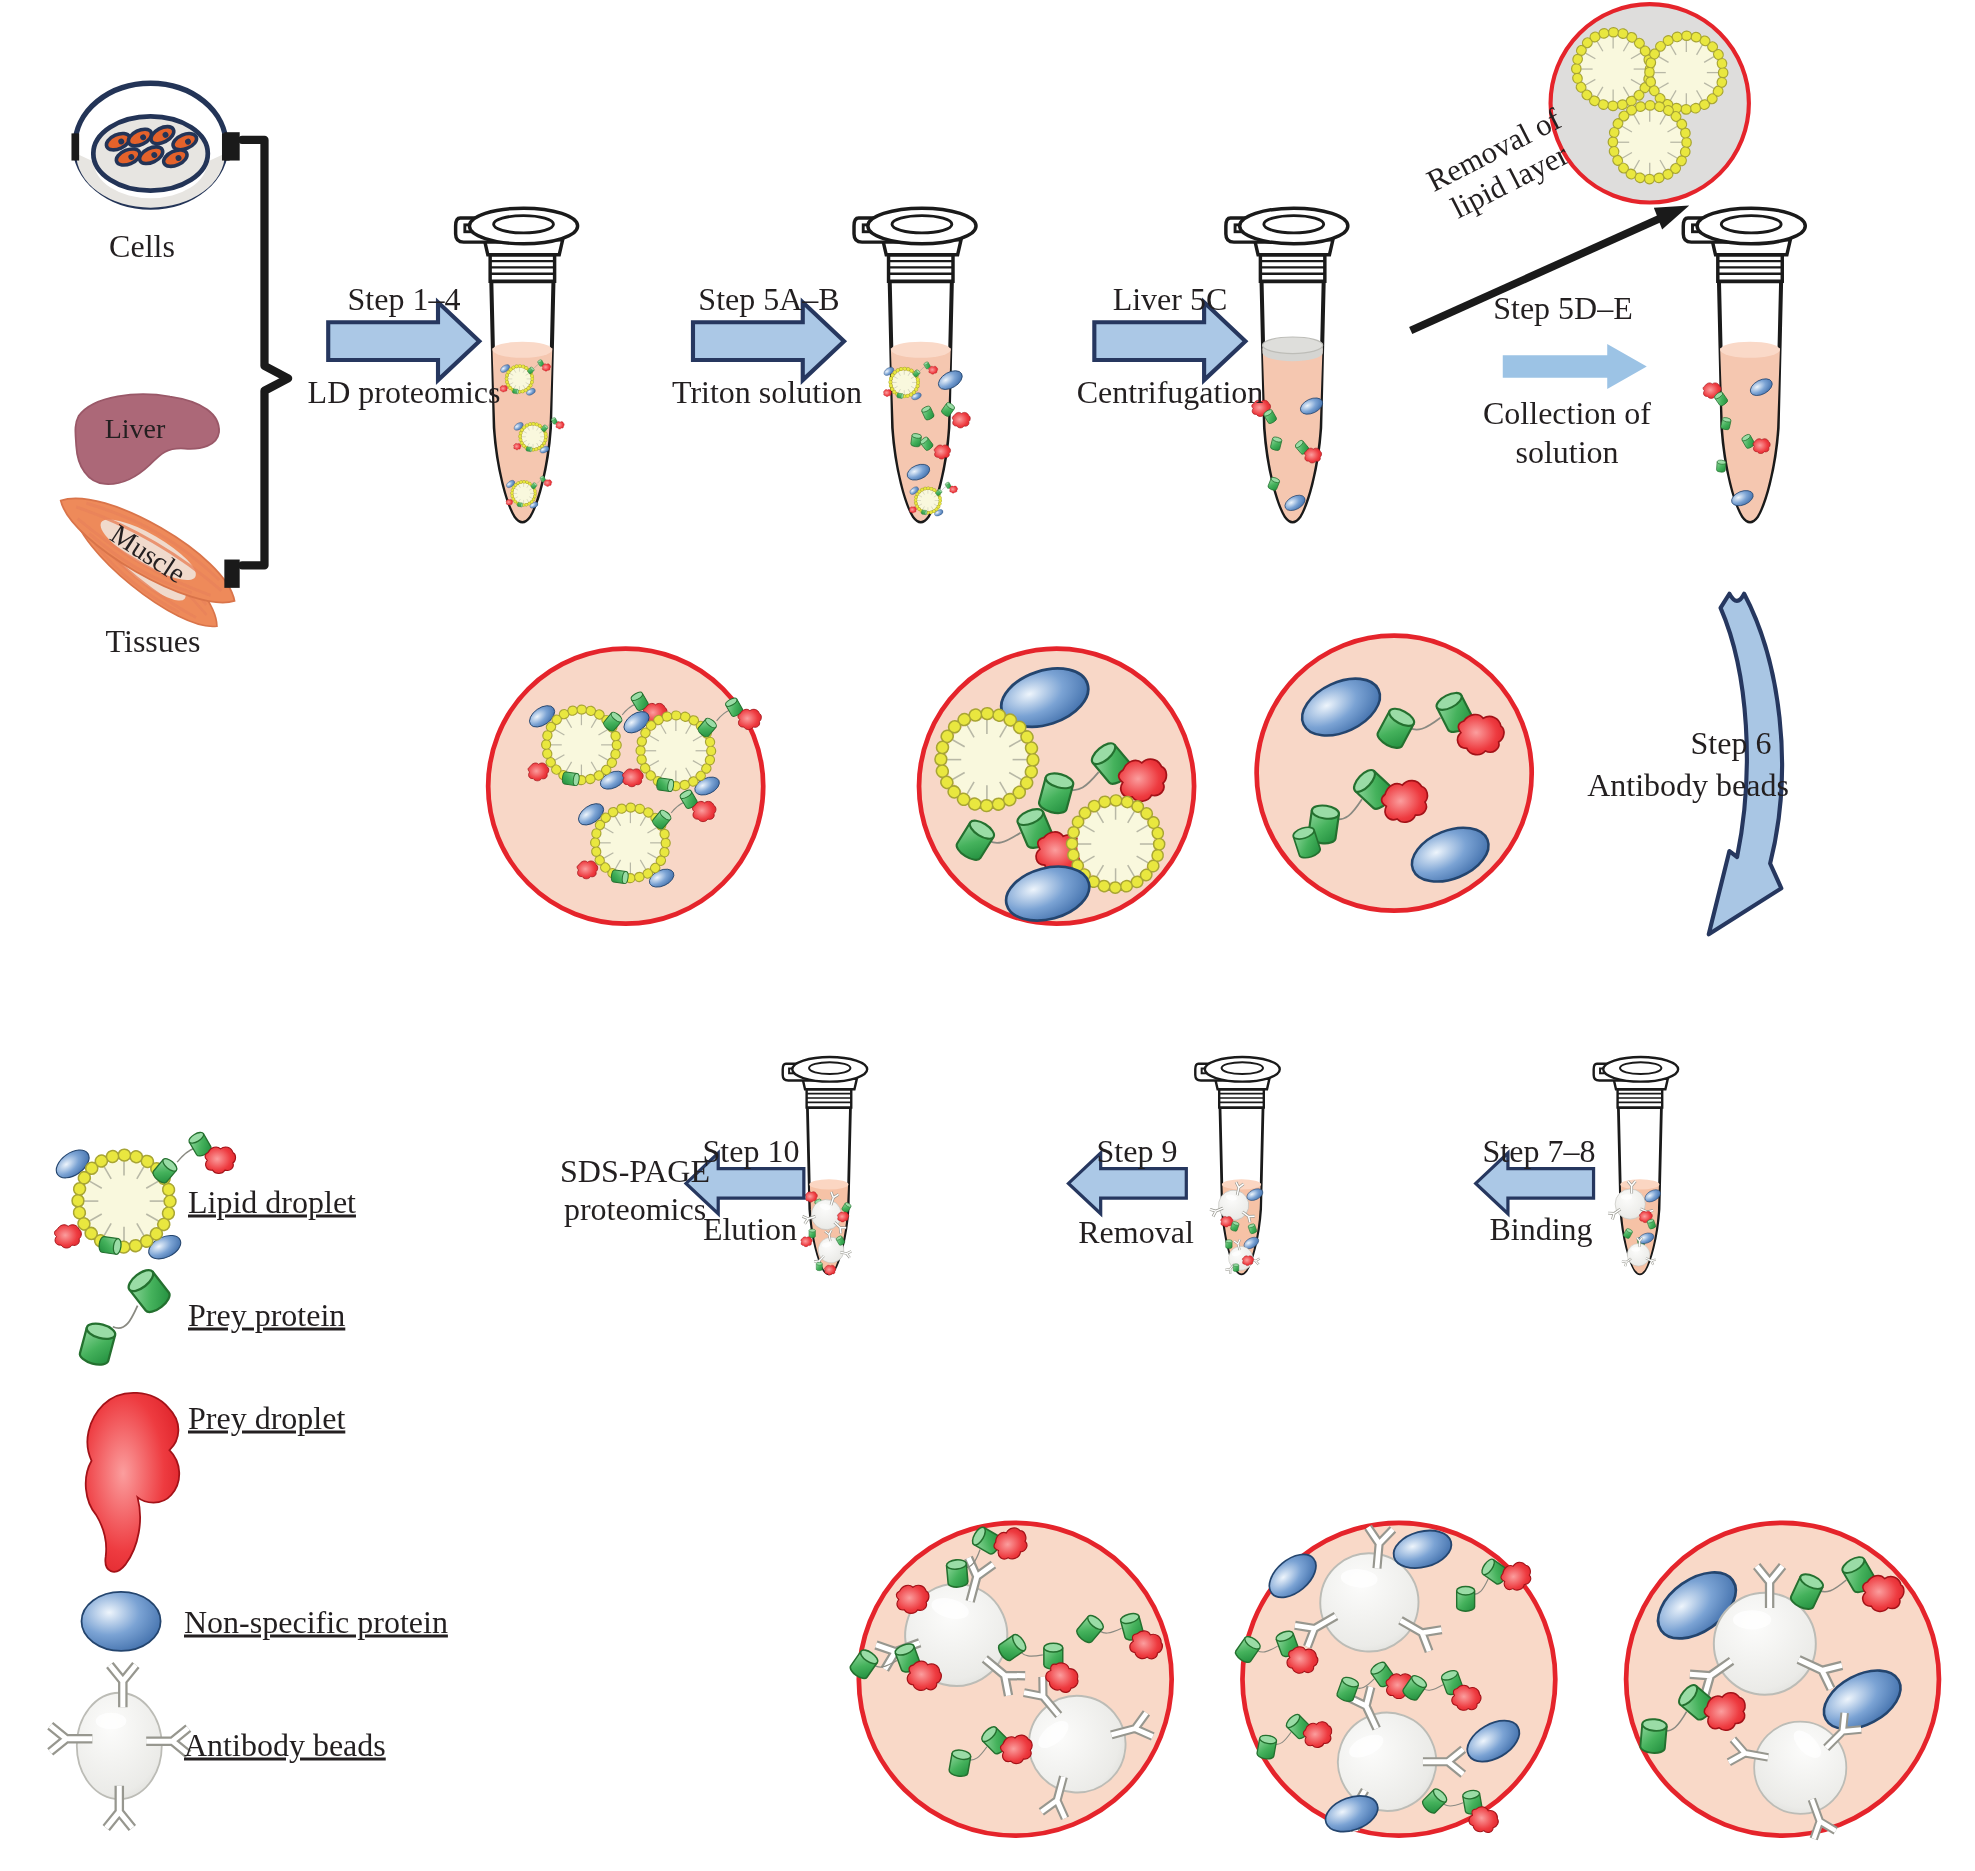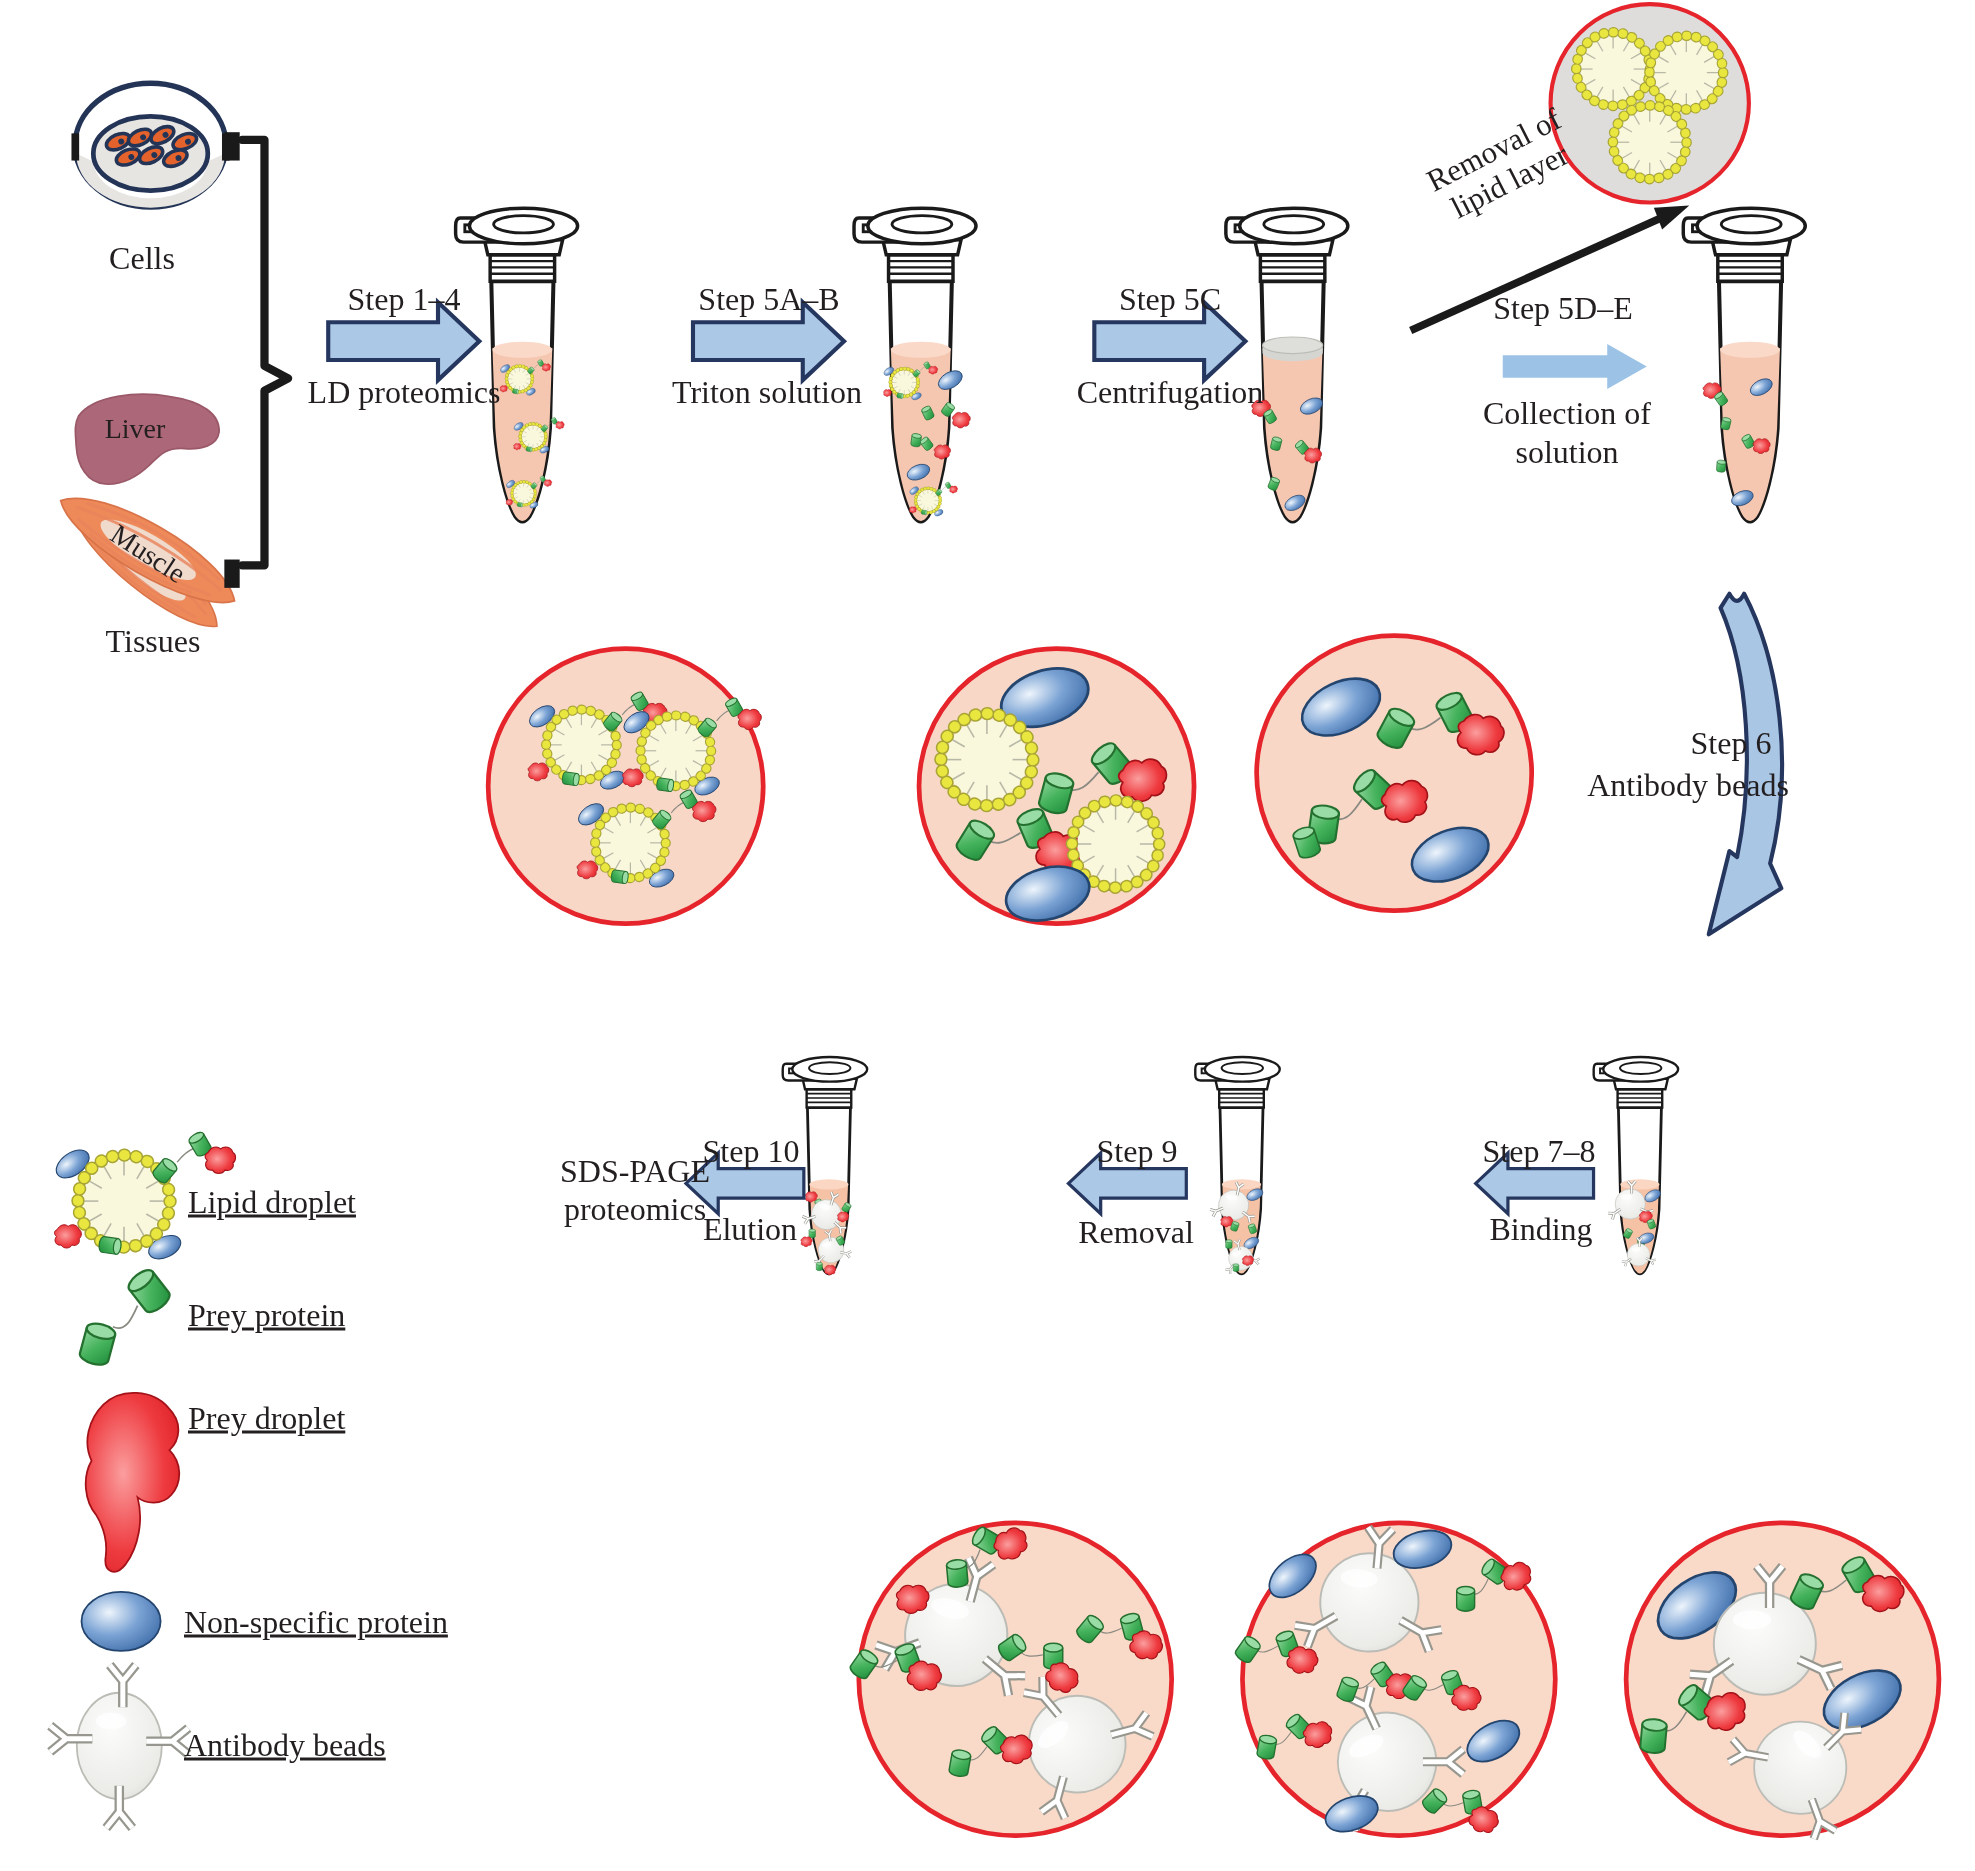--- a/index.html
+++ b/index.html
@@ -406,30 +406,30 @@
 <g transform="translate(202,2958)">
   <ellipse rx="72" ry="90" fill="url(#gBead)" stroke="#bcbcb6" stroke-width="3"></ellipse>
   <ellipse cx="-14" cy="-42" rx="26" ry="14" fill="#ffffff" opacity="0.75"></ellipse>
   <use href="#Yo" transform="translate(6,-86) scale(1.7)"></use>
   <use href="#Yo" transform="translate(-66,-12) rotate(-90) scale(1.7)"></use>
   <use href="#Yo" transform="translate(66,-8) rotate(90) scale(1.7)"></use>
   <use href="#Yo" transform="translate(0,88) rotate(180) scale(1.7)"></use>
 </g>
 </svg>
 
-<div class="t" style="left:142px;top:258px">Cells</div>
+<div class="t" style="left:142px;top:246px">Cells</div>
 <div class="t small" style="left:135px;top:429px">Liver</div>
 <div class="t small rot-muscle" style="left:148px;top:554px">Muscle</div>
 <div class="t" style="left:153px;top:641px">Tissues</div>
 
 <div class="t" style="left:404px;top:299px">Step 1–4</div>
 <div class="t" style="left:404px;top:392px">LD proteomics</div>
 <div class="t" style="left:769px;top:299px">Step 5A–B</div>
 <div class="t" style="left:767px;top:392px">Triton solution</div>
-<div class="t" style="left:1170px;top:299px">Step 5C</div>
+<div class="t" style="left:1170px;top:299px">Liver 5C</div>
 <div class="t" style="left:1170px;top:392px">Centrifugation</div>
 
 <div class="t rot-removal" style="left:1502px;top:166px">
   <div>Removal of</div>
   <div>lipid layer</div>
 </div>
 
 <div class="t" style="left:1563px;top:308px">Step 5D–E</div>
 <div class="t" style="left:1567px;top:413px">Collection of</div>
 <div class="t" style="left:1567px;top:452px">solution</div>

